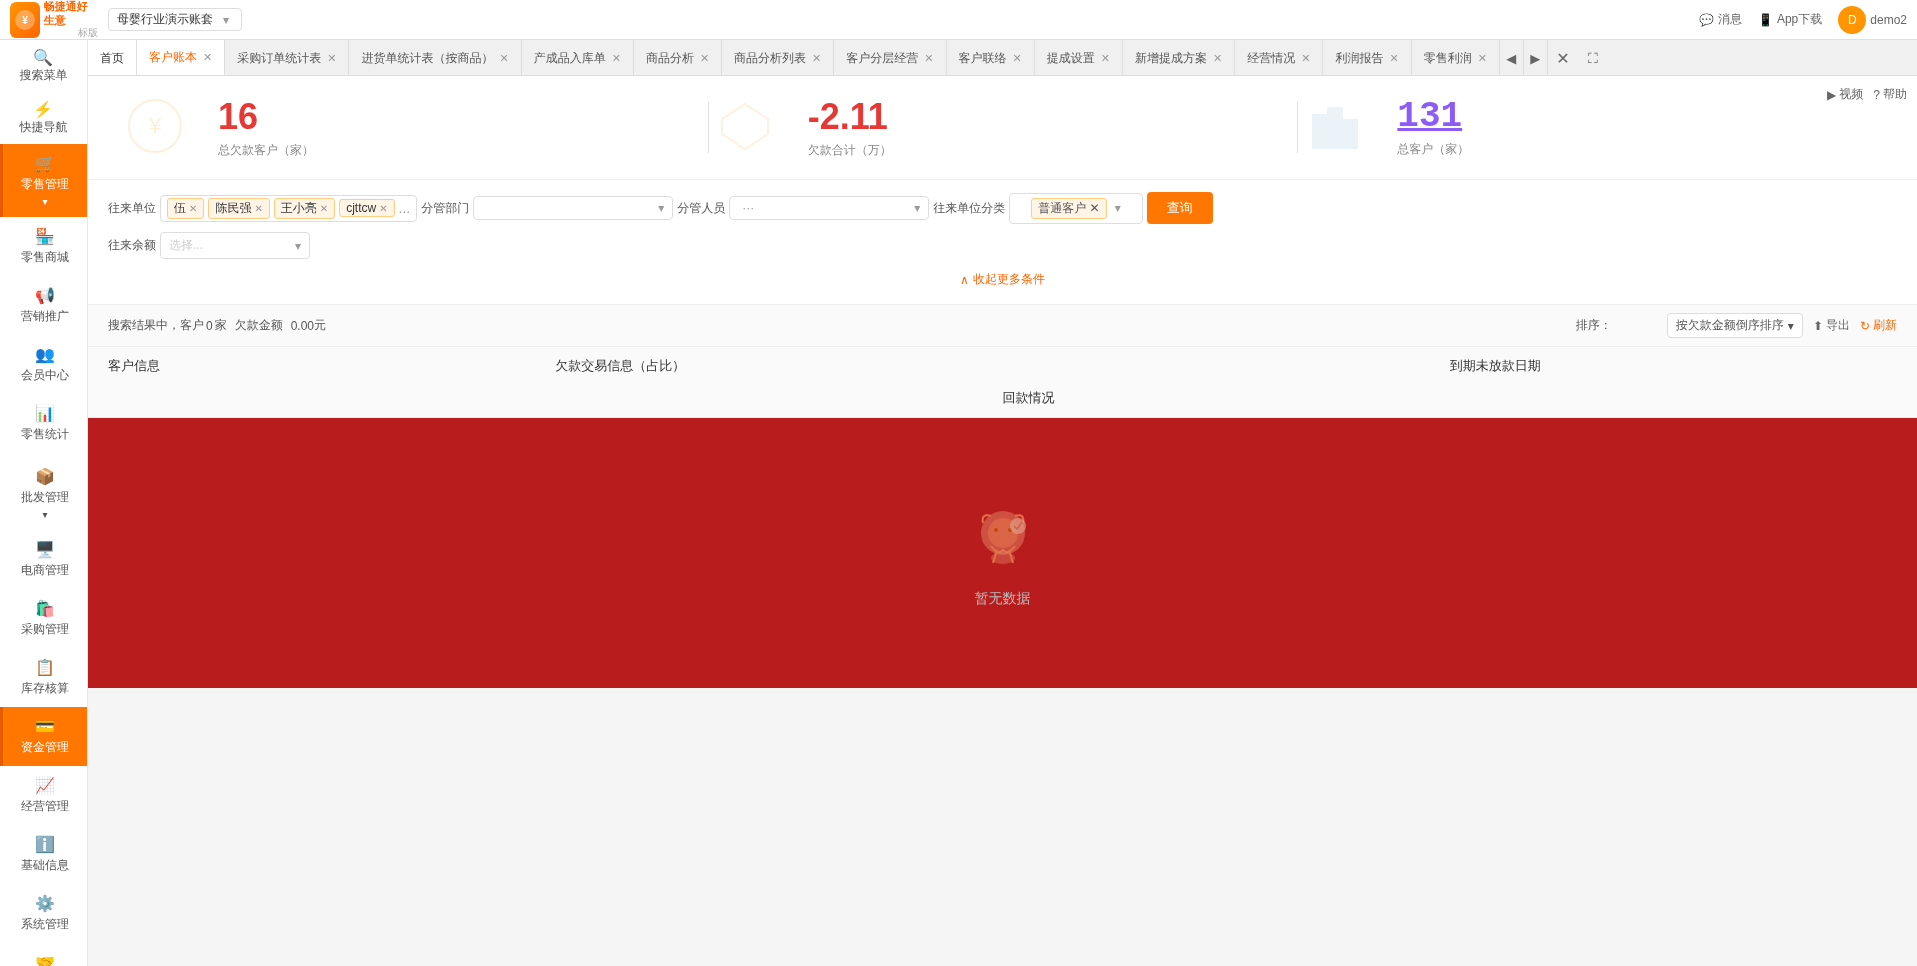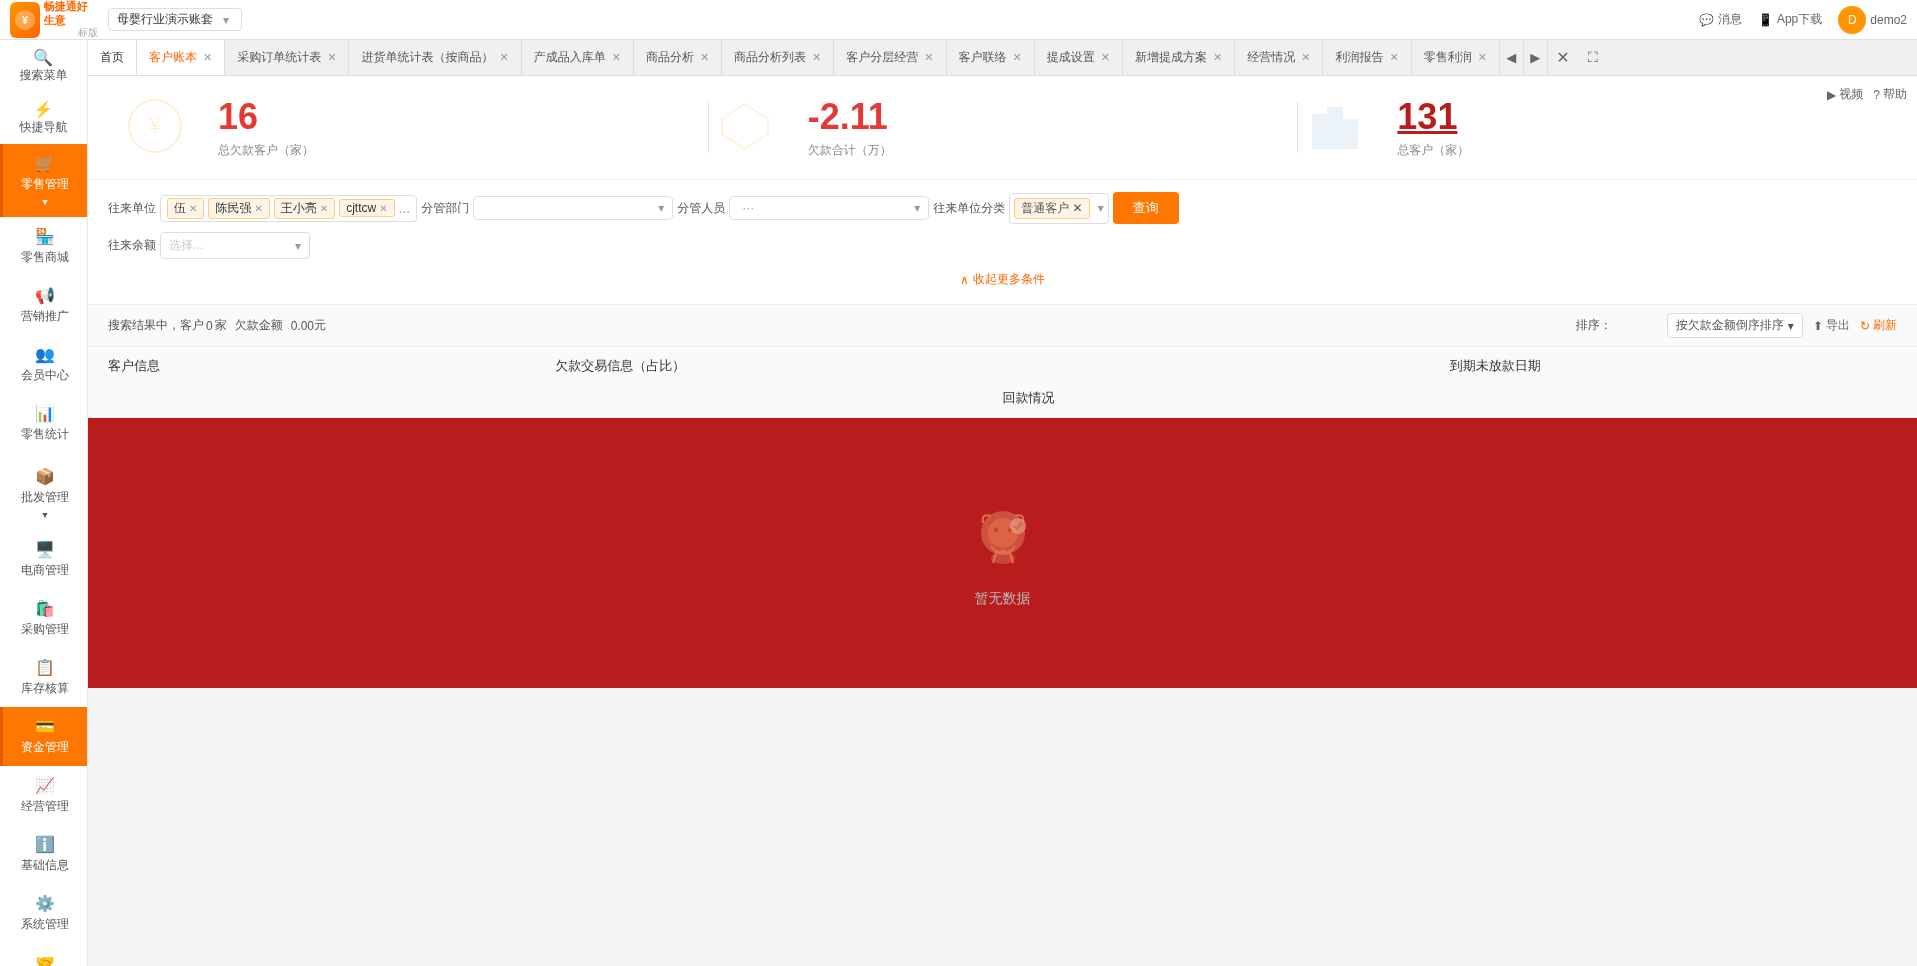--- a/index.html
+++ b/index.html
@@ -4,21 +4,21 @@
   <style>
     * { box-sizing: border-box; margin: 0; padding: 0; font-family: 'Microsoft YaHei', SimHei, sans-serif; }
     body { background: #f5f5f5; font-size: 13px; color: #333; overflow: hidden; height: 966px; }
 
     
     .app-container { display: flex; flex-direction: column; height: 100%; }
     .top-bar { display: flex; align-items: center; background: #fff; height: 40px; border-bottom: 1px solid #e0e0e0; padding: 0 10px; flex-shrink: 0; }
     .main-area { display: flex; flex: 1; overflow: hidden; }
     .sidebar { width: 88px; background: #fff; border-right: 1px solid #e8e8e8; display: flex; flex-direction: column; flex-shrink: 0; overflow-y: auto; }
     .content-area { flex: 1; display: flex; flex-direction: column; overflow: hidden; }
-    .tab-bar { background: #f0f0f0; display: flex; align-items: center; height: 36px; border-bottom: 1px solid #ddd; flex-shrink: 0; overflow: hidden; }
+    .tab-bar { background: #f0f0f0; display: flex; align-items: flex-start; height: 36px; border-bottom: 1px solid #ddd; flex-shrink: 0; overflow: hidden; }
     .page-content { flex: 1; overflow-y: auto; background: #f5f5f5; }
 
     
     .logo-area { display: flex; align-items: center; width: 88px; flex-shrink: 0; }
     .logo-icon { width: 36px; height: 36px; background: linear-gradient(135deg, #ff9500, #ff6600); border-radius: 6px; display: flex; align-items: center; justify-content: center; color: white; font-size: 10px; font-weight: bold; margin-right: 4px; }
     .logo-text { font-size: 11px; color: #ff6600; line-height: 1.2; font-weight: bold; }
     .version-select { display: flex; align-items: center; border: 1px solid #ddd; border-radius: 4px; padding: 2px 8px; font-size: 12px; color: #333; margin-left: 10px; cursor: pointer; background: #fff; }
     .version-select span { margin-right: 4px; }
     .top-right { margin-left: auto; display: flex; align-items: center; gap: 16px; }
     .top-right-btn { display: flex; align-items: center; gap: 4px; font-size: 12px; color: #666; cursor: pointer; }
@@ -35,38 +35,38 @@
     .tab-item .close-x { margin-left: 6px; color: #999; font-size: 11px; }
     .tab-item.home { background: #fff; color: #333; }
     .tab-nav-btn { width: 24px; height: 36px; display: flex; align-items: center; justify-content: center; cursor: pointer; background: #f0f0f0; border-right: 1px solid #ddd; color: #666; flex-shrink: 0; }
     .tab-close-all { width: 30px; height: 36px; display: flex; align-items: center; justify-content: center; cursor: pointer; background: #f0f0f0; color: #666; flex-shrink: 0; }
 
     
     .summary-bar { display: flex; background: #fff; padding: 20px 30px; gap: 0; border-bottom: 1px solid #eee; position: relative; }
     .summary-card { flex: 1; display: flex; flex-direction: column; align-items: flex-start; padding: 0 30px; position: relative; }
     .summary-card + .summary-card::before { content: ''; position: absolute; left: 0; top: 10%; height: 80%; width: 1px; background: #e0e0e0; }
     .summary-num { font-size: 36px; font-weight: bold; color: #e53935; }
-    .summary-num.underline { text-decoration: underline; color: #b91c1c; }
+    .summary-num.underline { text-decoration: underline; color: #8b5cf6; font-family: Liberation Mono, monospace; }
     .summary-num.red { color: #e53935; }
     .summary-label { font-size: 12px; color: #888; margin-top: 4px; }
     .summary-help { position: absolute; top: 10px; right: 10px; display: flex; gap: 10px; }
     .help-btn { font-size: 12px; color: #666; cursor: pointer; display: flex; align-items: center; gap: 3px; }
 
     
     .filter-area { background: #fff; padding: 12px 20px; border-bottom: 1px solid #eee; }
     .filter-row { display: flex; align-items: center; flex-wrap: wrap; gap: 4px; margin-bottom: 8px; }
     .filter-label { font-size: 12px; color: #555; white-space: nowrap; }
     .filter-tag-group { display: flex; align-items: center; gap: 4px; border: 1px solid #ddd; border-radius: 4px; padding: 2px 6px; background: #fff; }
     .filter-tag { display: flex; align-items: center; background: #fff5e6; border: 1px solid #ffcc80; border-radius: 3px; padding: 1px 6px; font-size: 12px; color: #333; gap: 3px; }
     .filter-tag .x { color: #999; cursor: pointer; font-size: 10px; }
     .filter-more { color: #999; cursor: pointer; font-size: 14px; }
     .filter-select { display: flex; align-items: center; border: 1px solid #ddd; border-radius: 4px; padding: 4px 8px; font-size: 12px; color: #555; background: #fff; cursor: pointer; min-width: 120px; }
     .filter-select-wide { min-width: 200px; }
     .filter-select .arrow { margin-left: auto; color: #999; }
-    .filter-category { display: flex; align-items: center; border: 1px solid #ddd; border-radius: 4px; padding: 4px 4px; font-size: 12px; color: #555; background: #fff; }
+    .filter-category { display: flex; align-items: center; border: 1px solid #ddd; border-radius: 4px; padding: 4px 21px; font-size: 12px; color: #555; background: #fff; }
     .category-tag { background: #fff5e6; border: 1px solid #ffcc80; border-radius: 3px; padding: 1px 6px; font-size: 12px; }
     .collapse-btn { display: flex; align-items: center; gap: 4px; color: #ff6600; font-size: 12px; cursor: pointer; margin: 4px auto; }
     .query-btn { background: #ff7700; color: white; border: none; border-radius: 4px; padding: 6px 20px; font-size: 13px; cursor: pointer; height: 32px; }
 
     
     .results-bar { display: flex; align-items: center; padding: 8px 20px; background: #fafafa; border-bottom: 1px solid #eee; font-size: 12px; color: #555; }
     .results-bar .sort-area { margin-left: auto; display: flex; align-items: center; gap: 10px; }
     .sort-select { display: flex; align-items: center; border: 1px solid #ddd; border-radius: 4px; padding: 3px 8px; font-size: 12px; color: #555; background: #fff; cursor: pointer; margin-left: 45px; }
     .export-btn { display: flex; align-items: center; gap: 3px; color: #666; cursor: pointer; font-size: 12px; }
     .refresh-btn { display: flex; align-items: center; gap: 3px; color: #ff6600; cursor: pointer; font-size: 12px; }

